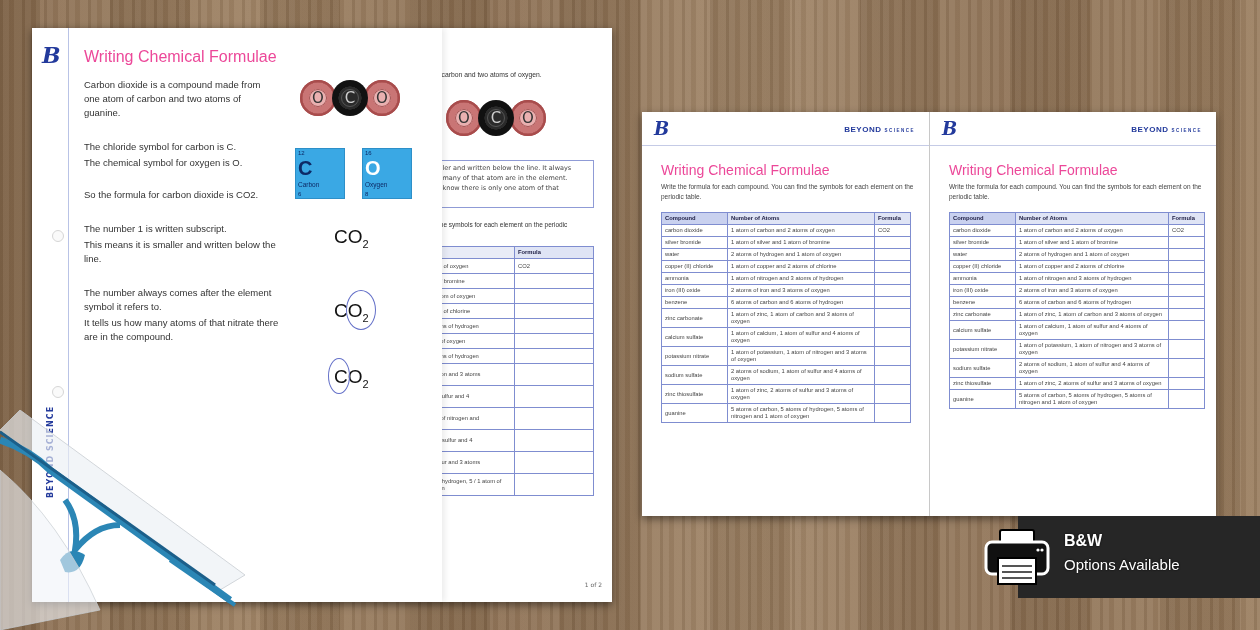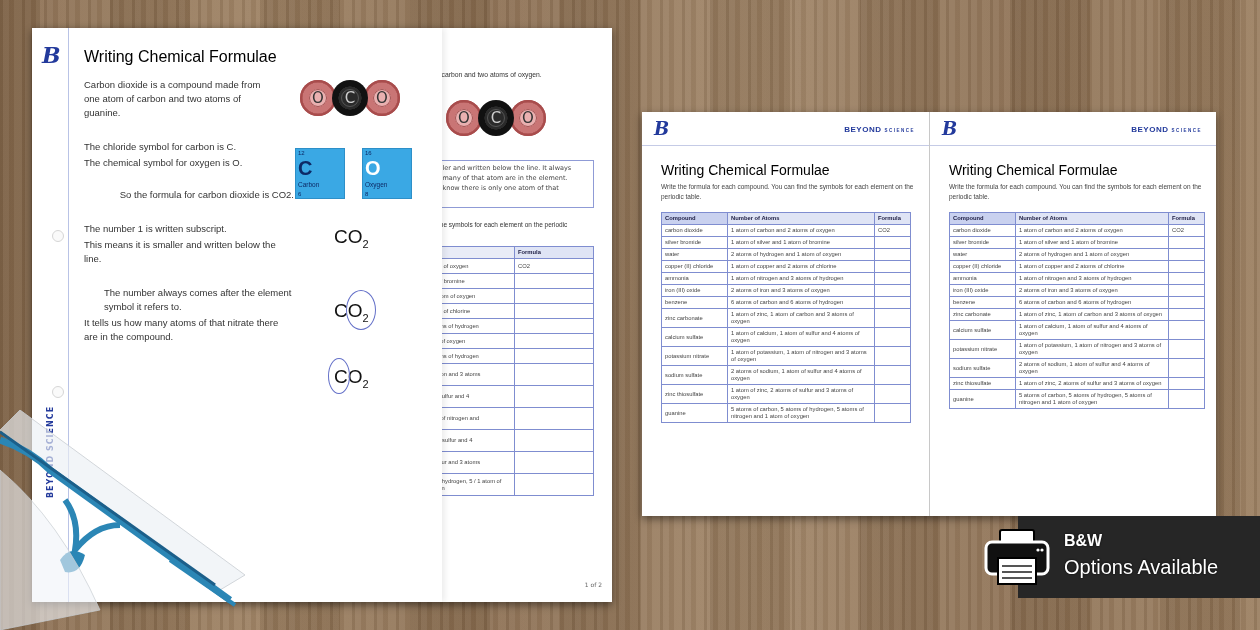--- a/index.html
+++ b/index.html
@@ -13,21 +13,21 @@
       linear-gradient(90deg, #8a6e52 0%, #9c8062 20%, #8c7054 40%, #a08568 60%, #8e7256 80%, #9a7e60 100%);
   }
   .page { position: absolute; background: #fff; box-shadow: 0 3px 8px rgba(0,0,0,0.45); }
   
   #page-left { left: 32px; top: 28px; width: 580px; height: 574px; }
   #page-left .back { position: absolute; left: 400px; top: 0; width: 180px; height: 574px; background: #fff; }
   #page-left .front { position: absolute; left: 0; top: 0; width: 410px; height: 574px; background: #fff; box-shadow: 3px 0 6px rgba(0,0,0,0.08); }
   .margin-line { position: absolute; left: 36px; top: 0; width: 1px; height: 100%; background: #b9c3e6; }
   .punch { position: absolute; left: 20px; width: 12px; height: 12px; border-radius: 50%; border: 1px solid #d6d6d6; background: #fafafa; }
   .logo-b { position: absolute; font-family: "DejaVu Serif", serif; font-style: italic; font-weight: bold; color: #233a9c; }
-  .title { position: absolute; color: #000000; font-family: "Liberation Sans", sans-serif; }
+  .title { position: absolute; color: #ec4899; font-family: "Liberation Sans", sans-serif; }
   .body-text { position: absolute; font-size: 9.5px; line-height: 14px; color: #333; font-family: "Liberation Sans", sans-serif; }
   .molecule { position: absolute; display: flex; }
   .atom { width: 36px; height: 36px; border-radius: 50%; display: flex; align-items: center; justify-content: center; font-size: 15px; margin-right: -4px; position: relative; }
   .atom.o { background: radial-gradient(circle at 50% 50%, #e8a0a0 0 35%, #c97575 36% 60%, #b55a5a 61%); color: #333; box-shadow: inset 0 0 0 2px #a84c4c; }
   .atom.c { background: radial-gradient(circle at 50% 50%, #2a2a2a 0 45%, #111 46%); color: #ccc; z-index: 2; }
   .atom span { width: 18px; height: 18px; border-radius: 50%; display: flex; align-items: center; justify-content: center; }
   .atom.o span { border: 1px solid #a35555; background: #e9b0b0; }
   .atom.c span { border: 1px solid #555; }
   .element-card { position: absolute; width: 50px; height: 51px; background: #3aa8e4; border: 1px solid #2d8fc8; color: #0d2a66; font-family: "Liberation Sans", sans-serif; }
   .element-card .num { position: absolute; left: 2px; top: 1px; font-size: 6px; }
@@ -54,21 +54,21 @@
   .header-bar { position: absolute; left: 0; top: 0; width: 100%; height: 34px; border-bottom: 1px solid #c5cbe6; }
   .brand { position: absolute; right: 14px; top: 13px; font-size: 8px; font-weight: bold; color: #233a9c; letter-spacing: 0.5px; font-family: "Liberation Sans", sans-serif; }
   .brand small { font-size: 4.5px; letter-spacing: 1.5px; margin-left: 3px; }
   .sub-title { position: absolute; left: 19px; font-size: 6.5px; line-height: 10px; color: #444; width: 260px; font-family: "Liberation Sans", sans-serif; }
   
   .glasses { position: absolute; left: 0; top: 410px; width: 270px; height: 220px; pointer-events: none; }
   
   #bw-badge { position: absolute; left: 1018px; top: 516px; width: 242px; height: 82px; background: #262626; }
   .printer-wrap { position: absolute; left: 982px; top: 528px; width: 70px; height: 60px; }
   .badge-line1 { position: absolute; left: 1064px; top: 532px; color: #fff; font-size: 16px; font-weight: bold; font-family: "Liberation Sans", sans-serif; text-shadow: 0 0 2px #000; }
-  .badge-line2 { position: absolute; left: 1064px; top: 556px; color: #fff; font-size: 20px; font-family: "Liberation Sans", sans-serif; text-shadow: 0 0 2px #000; }
+  .badge-line2 { position: absolute; left: 1064px; top: 556px; color: #fff; font-size: 15px; font-family: "Liberation Sans", sans-serif; text-shadow: 0 0 2px #000; }
 </style>
 </head>
 <body>
 
 <div class="page" id="page-left">
   <div class="back">
     <div class="body-text" style="left:2px;top:40px;font-size:6.8px;white-space:nowrap;">of carbon and two atoms of oxygen.</div>
     <div class="molecule" style="left:14px;top:72px;">
       <div class="atom o">
           <span>O</span>
@@ -177,27 +177,27 @@
       <span class="sym">C</span>
       <span class="name">Carbon</span>
       <span class="mass">6</span>
     </div>
     <div class="element-card oxy" style="left:330px;top:120px;">
       <span class="num">16</span>
       <span class="sym">O</span>
       <span class="name">Oxygen</span>
       <span class="mass">8</span>
     </div>
-    <div class="body-text" style="left:52px;top:160px;width:210px;text-align:right;">So the formula for carbon dioxide is CO2.</div>
+    <div class="body-text" style="left:52px;top:160px;width:210px;">So the formula for carbon dioxide is CO2.</div>
 
     <div class="body-text" style="left:52px;top:194px;width:210px;">The number 1 is written subscript.</div>
     <div class="body-text" style="left:52px;top:210px;width:210px;">This means it is smaller and written below the line.</div>
     <div class="formula" style="left:302px;top:198px;"><span>CO</span><sub>2</sub></div>
 
-    <div class="body-text" style="left:52px;top:258px;width:210px;margin-left:20px;">The number always comes after the element symbol it refers to.</div>
+    <div class="body-text" style="left:52px;top:258px;width:210px;">The number always comes after the element symbol it refers to.</div>
     <div class="body-text" style="left:52px;top:288px;width:210px;">It tells us how many atoms of that nitrate there are in the compound.</div>
     <div class="formula" style="left:302px;top:272px;"><span>CO</span><sub>2</sub></div>
     <div class="circle-hl" style="left:314px;top:262px;width:30px;height:40px;"></div>
 
     <div class="formula" style="left:302px;top:338px;"><span>CO</span><sub>2</sub></div>
     <div class="circle-hl" style="left:296px;top:330px;width:22px;height:36px;"></div>
 
     <div class="side-brand">BEYOND SCIENCE</div>
   </div>
   <div class="page-num">1 of 2</div>

